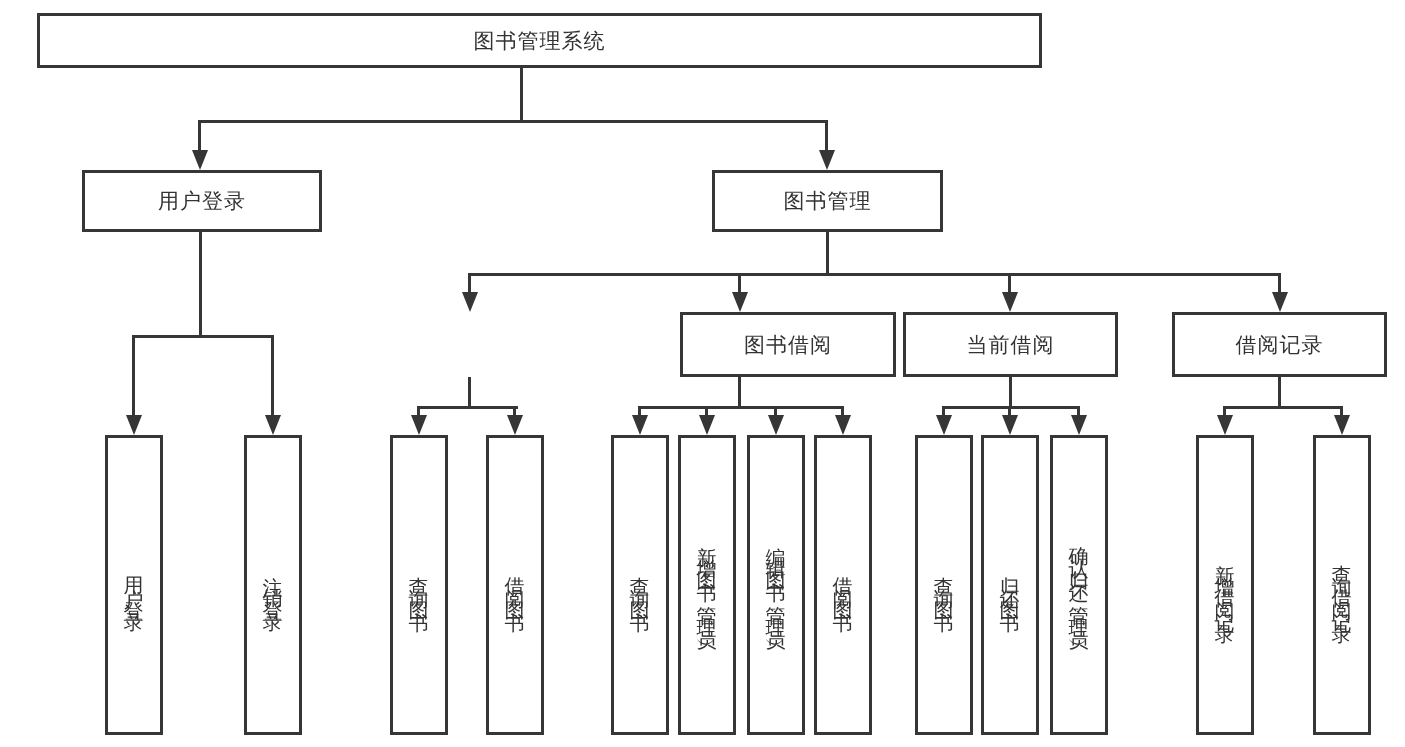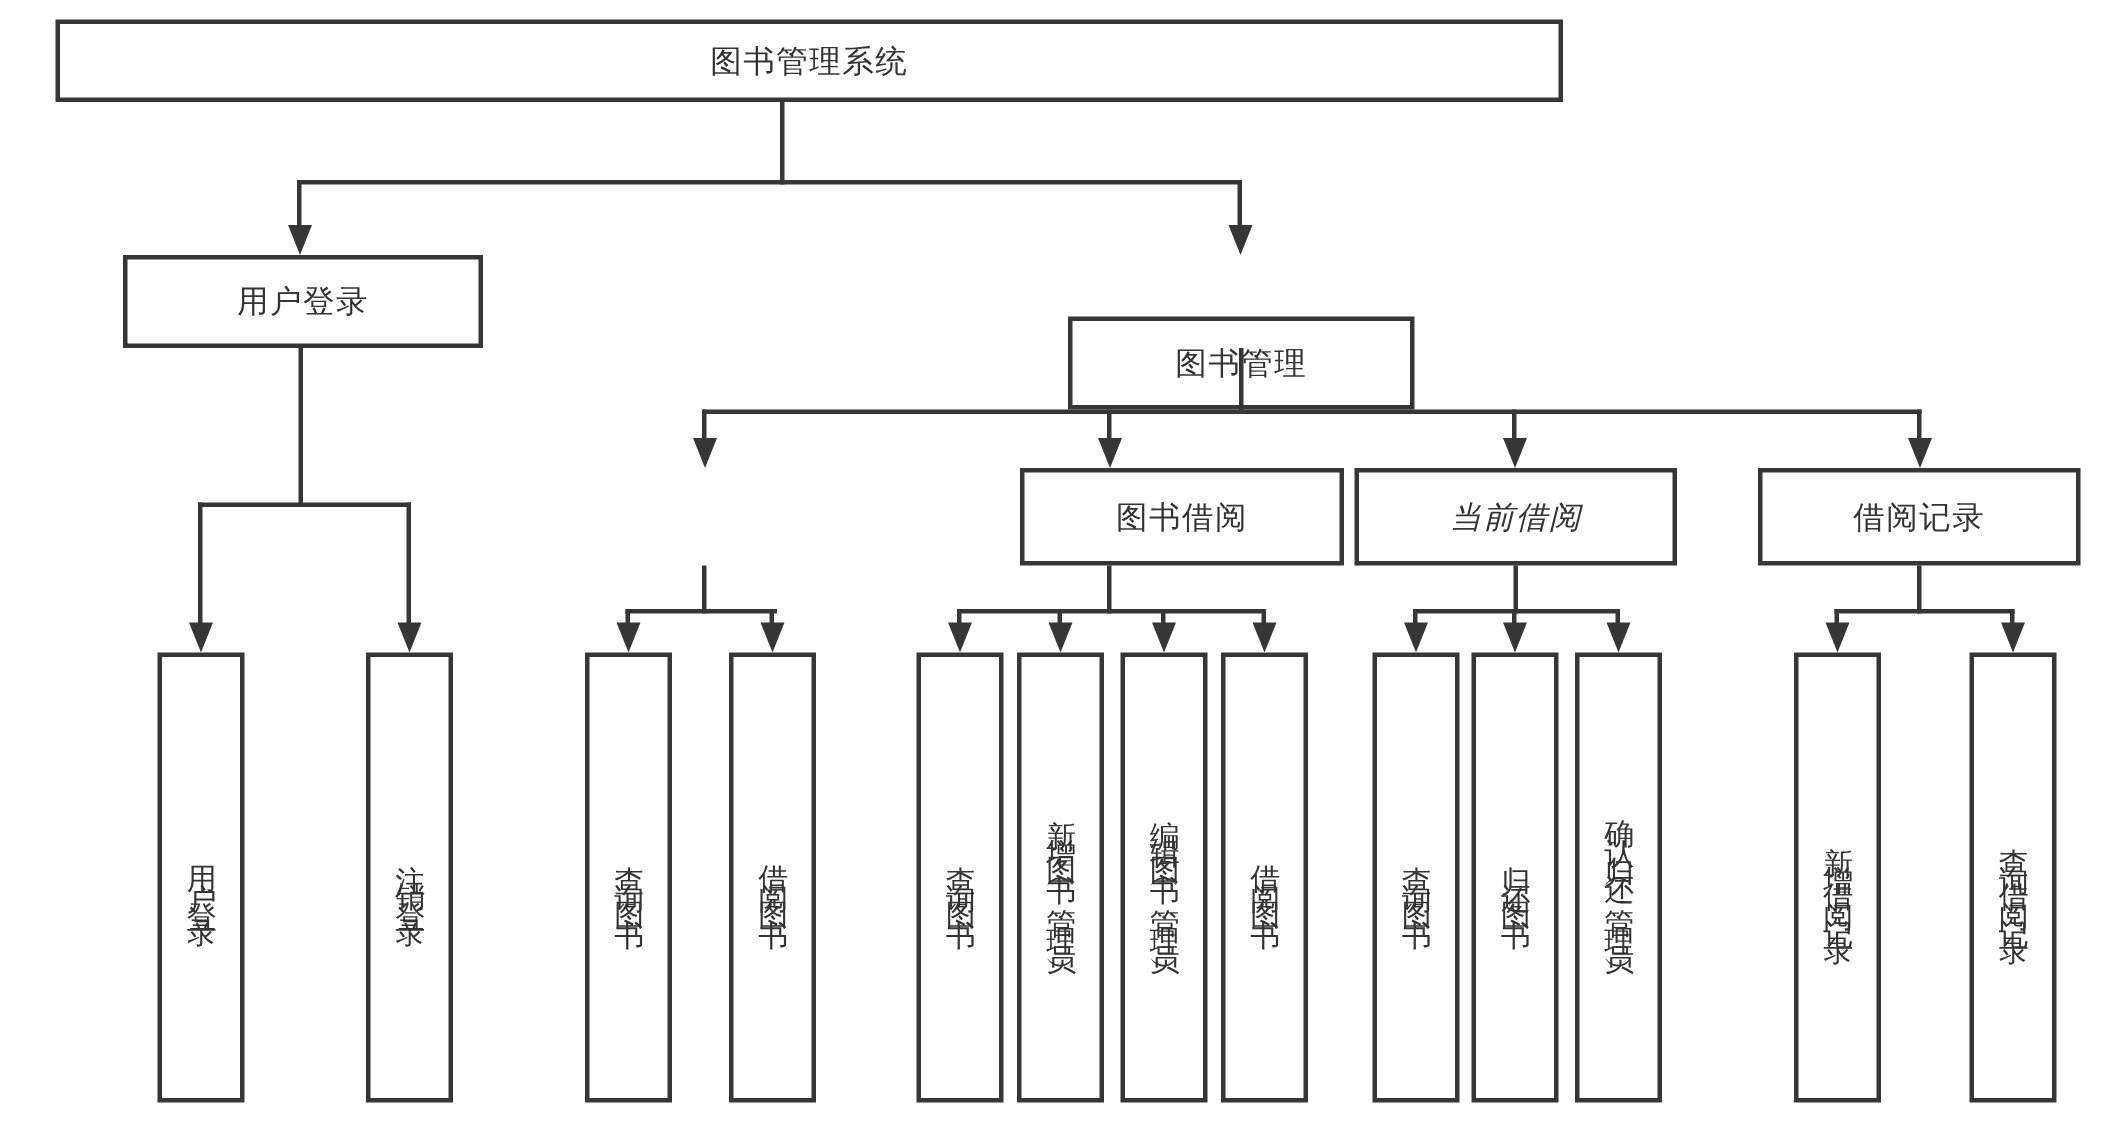--- a/index.html
+++ b/index.html
@@ -82,28 +82,28 @@
 
 <div class="canvas">
 
   <div class="box" style="left:20px; top:13px; width:1005px; height:55px;margin-left:17px;">
     <span>图书管理系统</span>
   </div>
 
   <div class="box" style="left:82px; top:170px; width:240px; height:62px;">
     <span>用户登录</span>
   </div>
-  <div class="box" style="left:712px; top:170px; width:231px; height:62px;margin-top:41px;">
+  <div class="box" style="left:712px; top:170px; width:231px; height:62px;">
     <span>图书管理</span>
   </div>
 
   <div class="box" style="left:632px; top:312px; width:216px; height:65px;margin-left:48px;">
     <span>图书借阅</span>
   </div>
-  <div class="box" style="left:903px; top:312px; width:215px; height:65px;font-style:italic;">
+  <div class="box" style="left:903px; top:312px; width:215px; height:65px;">
     <span>当前借阅</span>
   </div>
   <div class="box" style="left:1172px; top:312px; width:215px; height:65px;">
     <span>借阅记录</span>
   </div>
 
   <div class="vbox" style="left:105px;">
     <span class="vtext">用户登录</span>
   </div>
   <div class="vbox" style="left:244px;">

